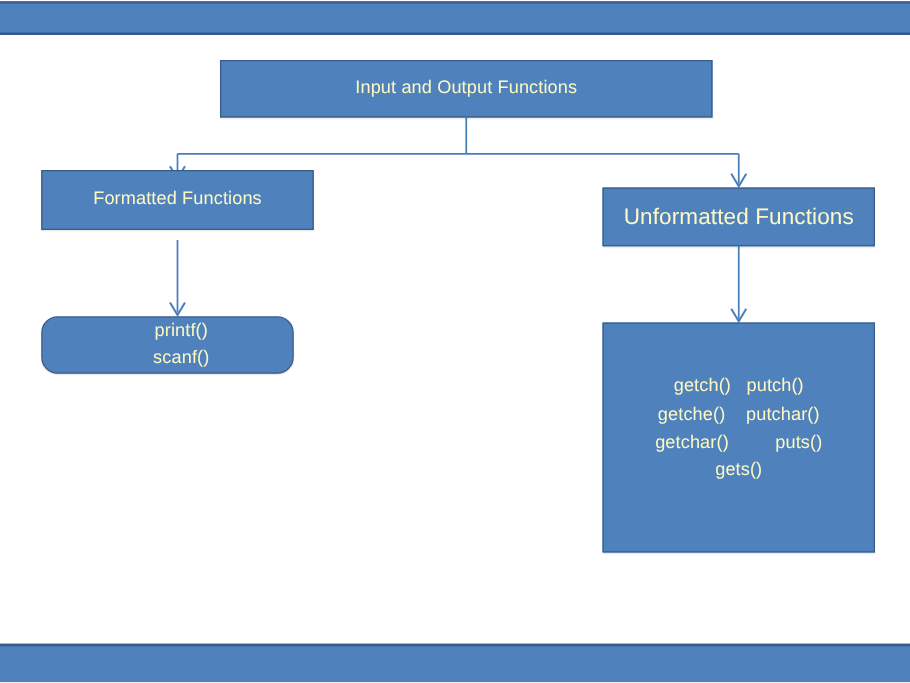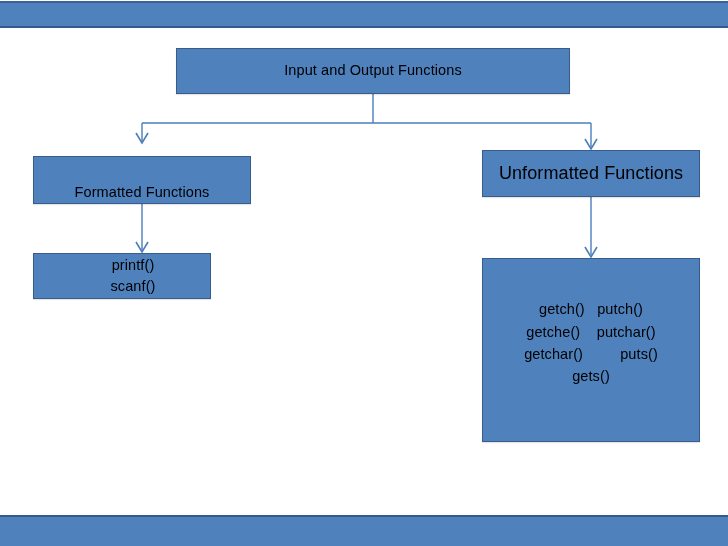--- a/index.html
+++ b/index.html
@@ -38,35 +38,35 @@
     height: 31px;
     border-top: 2px solid #35598D;
   }
 
   
   .node {
     position: absolute;
     box-sizing: border-box;
     background: #4F81BD;
     border: 1px solid #385D8A;
-    color: #000000;
+    color: #fef9c3;
     display: flex;
     align-items: center;
     justify-content: center;
     text-align: center;
     font-size: 14.5px;
     line-height: 1.45;
     letter-spacing: 0.1px;
     box-shadow: 0 1px 1px rgba(0,0,0,0.10);
   }
 
   #node-root      { left: 176px; top: 48px;  width: 394px; height: 46px; }
-  #node-formatted { left: 33px;  top: 156px; width: 218px; height: 48px; align-items: flex-end; }
+  #node-formatted { left: 33px;  top: 136px; width: 218px; height: 48px; }
   #node-unformatted { left: 482px; top: 150px; width: 218px; height: 47px; font-size: 18px; }
-  #node-formatted-list { left: 33px; top: 253px; width: 178px; height: 46px; }
+  #node-formatted-list { left: 33px; top: 253px; width: 202px; height: 46px; border-radius: 13px; }
   #node-unformatted-list { left: 482px; top: 258px; width: 218px; height: 184px; }
 
   .node-lines {
     display: block;
     white-space: pre;
   }
   #node-formatted-list .node-lines {
     text-align: center;
     padding-left: 22px;
   }

